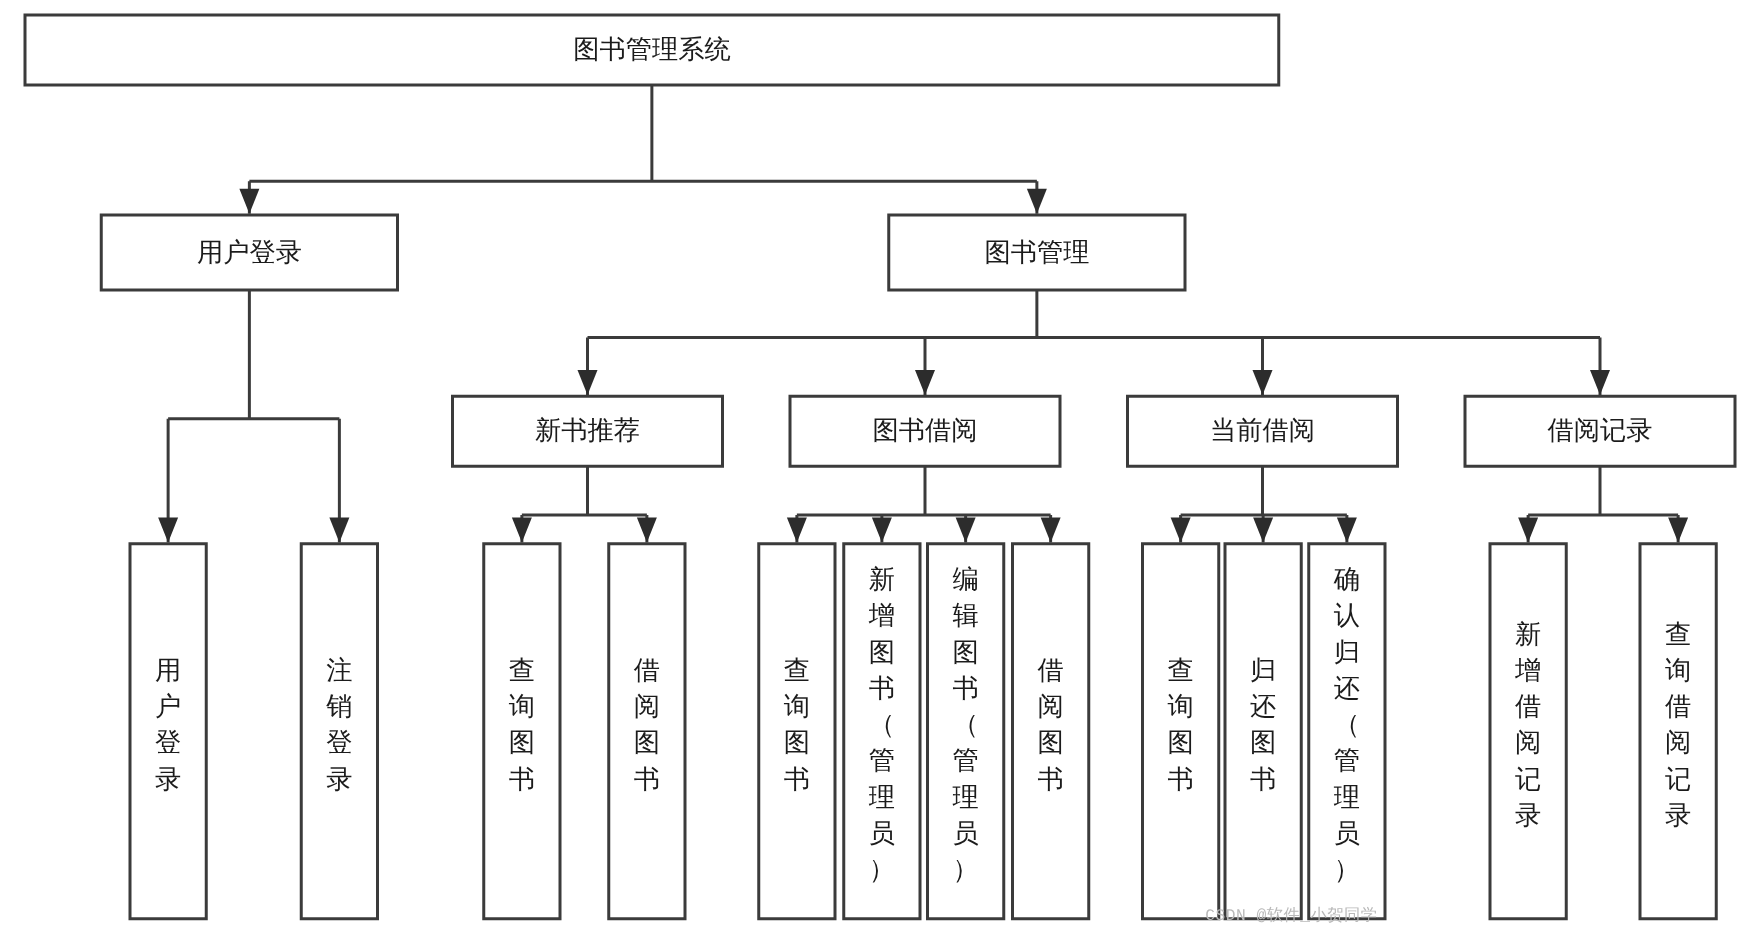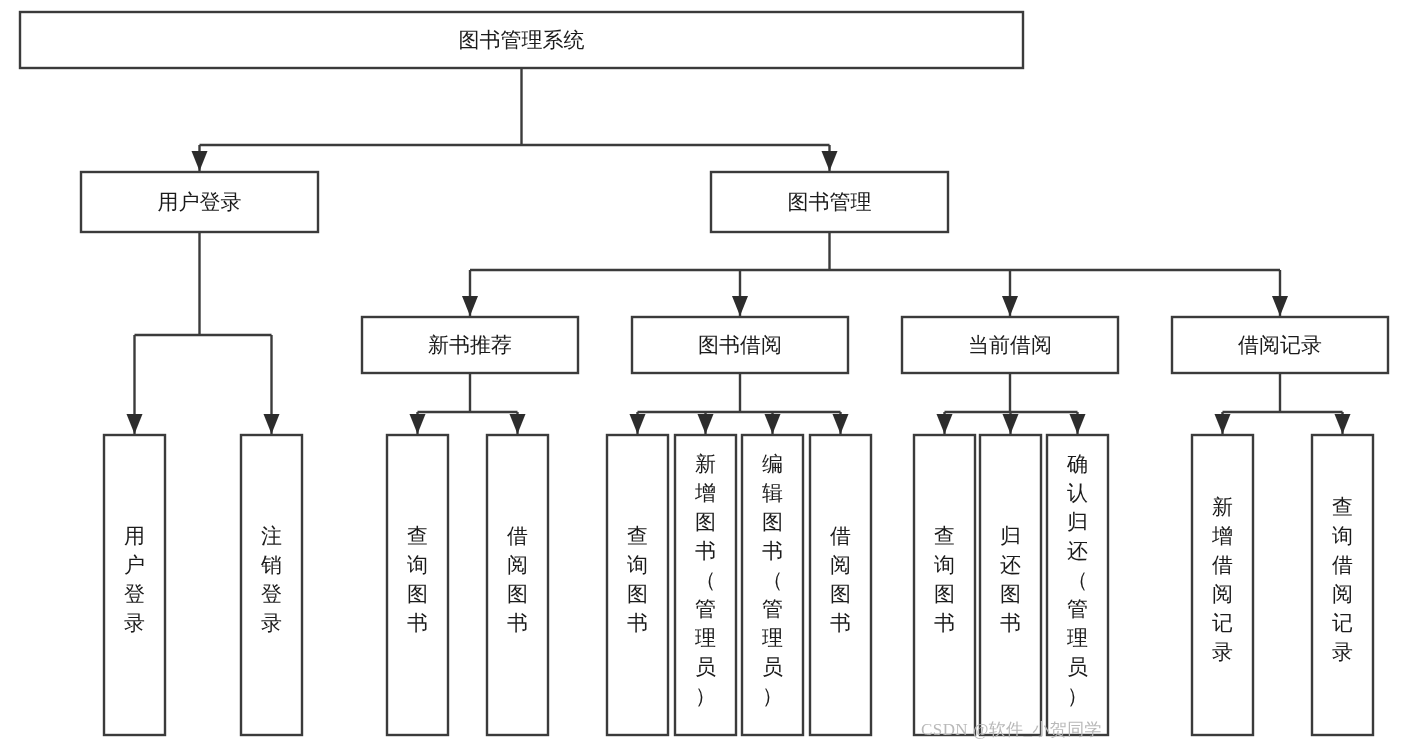--- a/index.html
+++ b/index.html
@@ -54,22 +54,22 @@
   }
   .edge-arrow {
     fill: #2c2c2c;
     stroke: none;
   }
   .watermark {
     position: absolute;
     right: 10px;
     bottom: 6px;
     color: #b9b9b9;
-    font-size: 17px;
-    font-family: Liberation Serif, serif;
+    font-size: 13px;
+    font-family: Liberation Mono, monospace;
     letter-spacing: 0.4px;
     white-space: nowrap;
     user-select: none;
   }
 </style>
 </head>
 <body>
 
 <div id="diagram-root">
   <svg class="flow" viewBox="0 0 1405 747">

